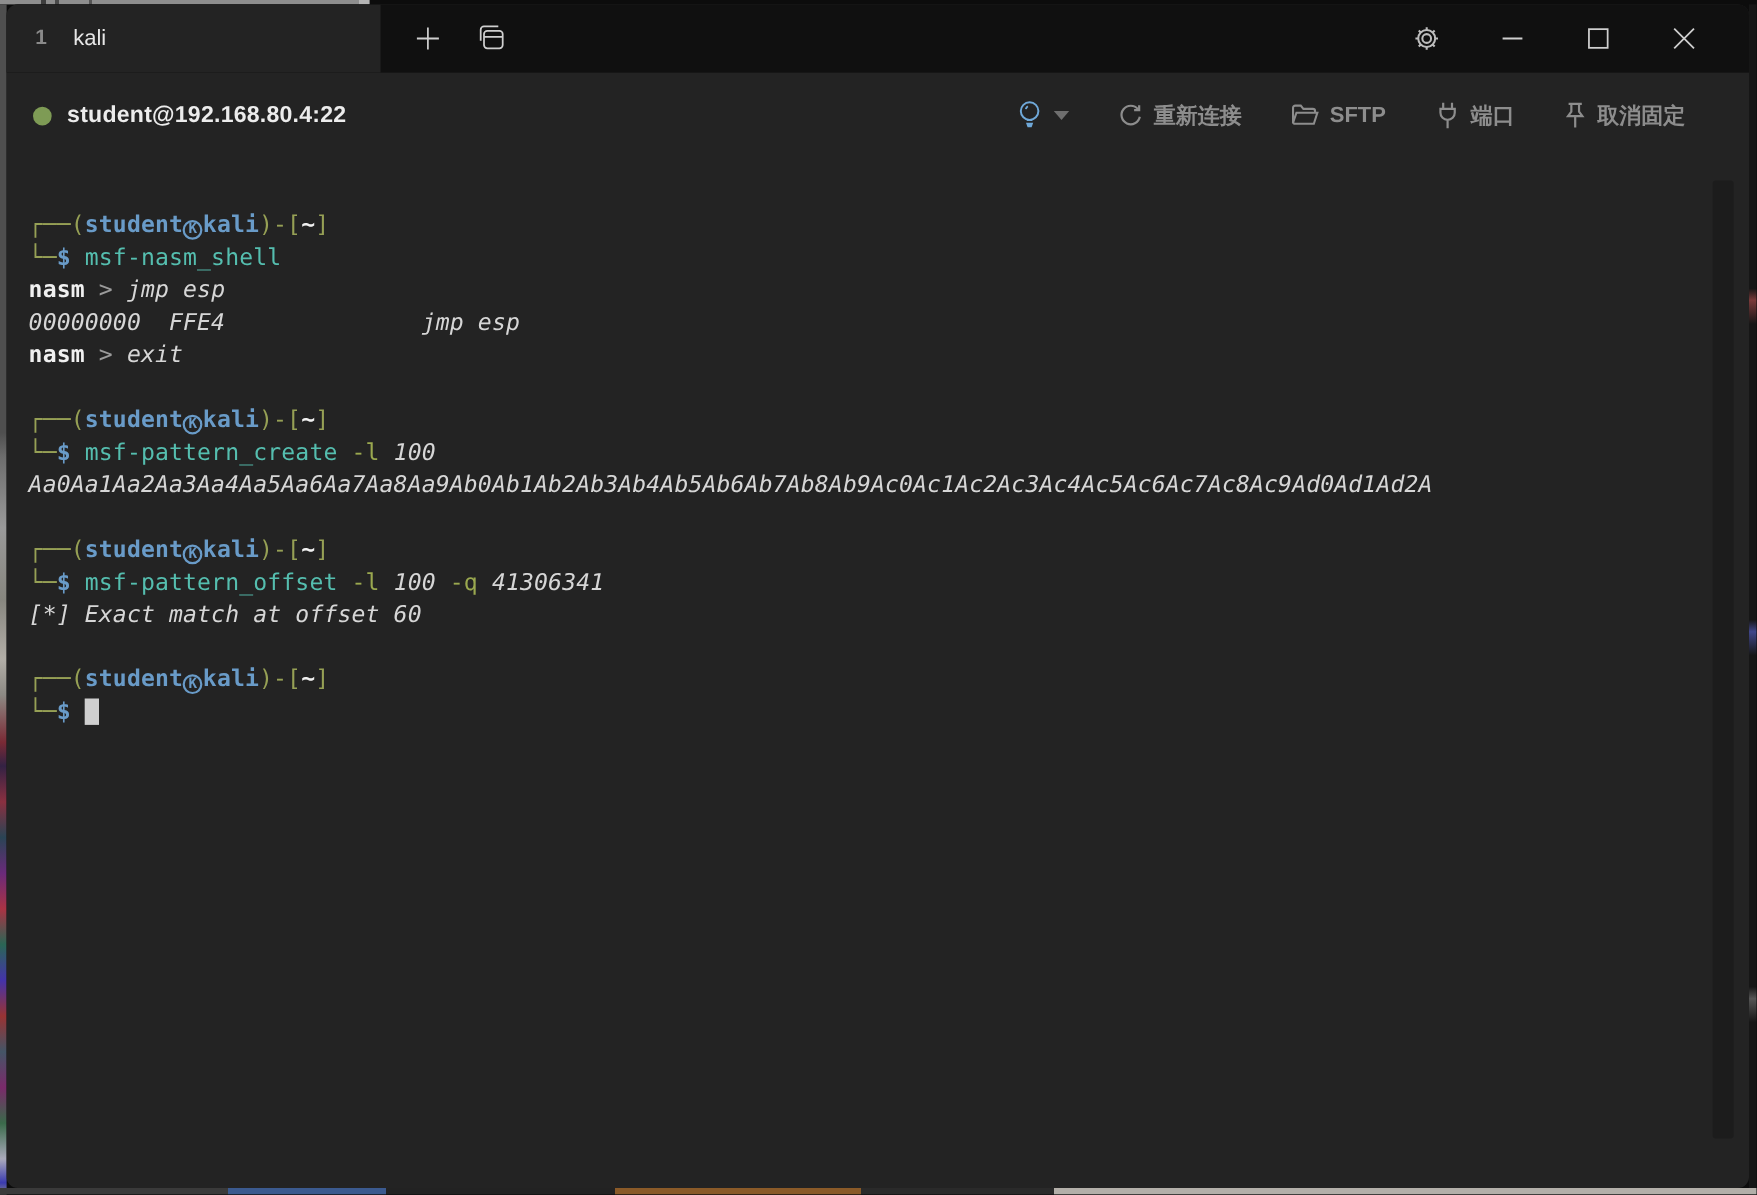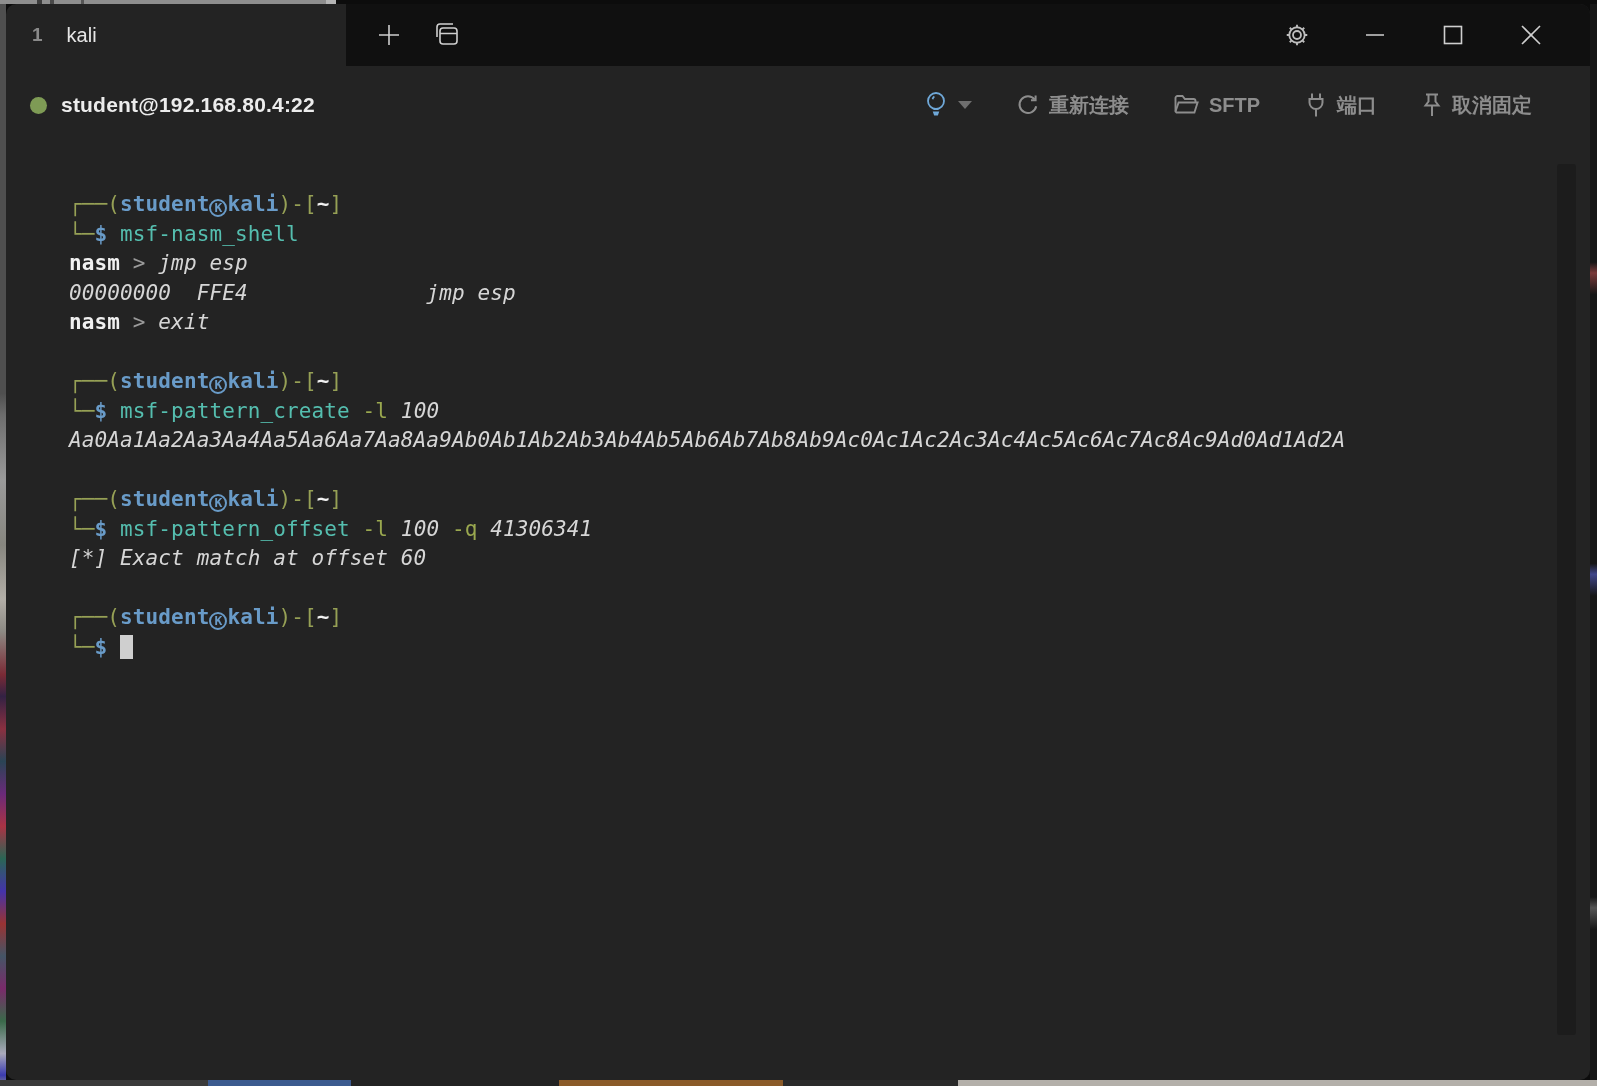--- a/index.html
+++ b/index.html
@@ -42,21 +42,21 @@
   .session-spacer { flex:1; }
   .session-actions { display:flex; align-items:center; gap:44px; }
   .action-btn { display:flex; align-items:center; gap:9px; color:#8d8d8d; font-size:20px; font-weight:600; cursor:default; }
   .hint-btn { display:flex; align-items:center; gap:10px; color:var(--accent-bulb,#6fa8d8); }
   .dd-arrow { width:0; height:0; border-left:7px solid transparent; border-right:7px solid transparent; border-top:8px solid #6f6f6f; }
 
   
   .terminal { flex:1; position:relative; overflow:hidden; }
   .term-output { padding:52px 40px 0 20px; font-family:"DejaVu Sans Mono", monospace;
     font-size:21px; line-height:29.5px; white-space:pre; letter-spacing:0.12px; }
-  .term-line { min-height:29.5px;margin-left:43px; }
+  .term-line { min-height:29.5px; }
   .sp-frame { color:var(--prompt-frame,#96a055); }
   .sp-user  { color:var(--prompt-user,#699bc8); font-weight:bold; }
   .sp-cmd   { color:var(--command,#55beaf); }
   .sp-opt   { color:var(--option,#9aa84f); }
   .sp-txt   { color:var(--terminal-text,#d6d6d6);font-style:italic; }
   .sp-bold  { color:var(--bold-text,#f0f0f0); font-weight:bold; }
   .sp-dim   { color:var(--dim-text,#9b9b9b); }
   .sp-cursor{ background:var(--cursor,#cfcfcf); color:transparent; }
   .kali-k { display:inline-block; width:18px; height:18px; border:2.2px solid currentColor;
     border-radius:50%; font-size:13px; line-height:14px; text-align:center; font-weight:bold;

